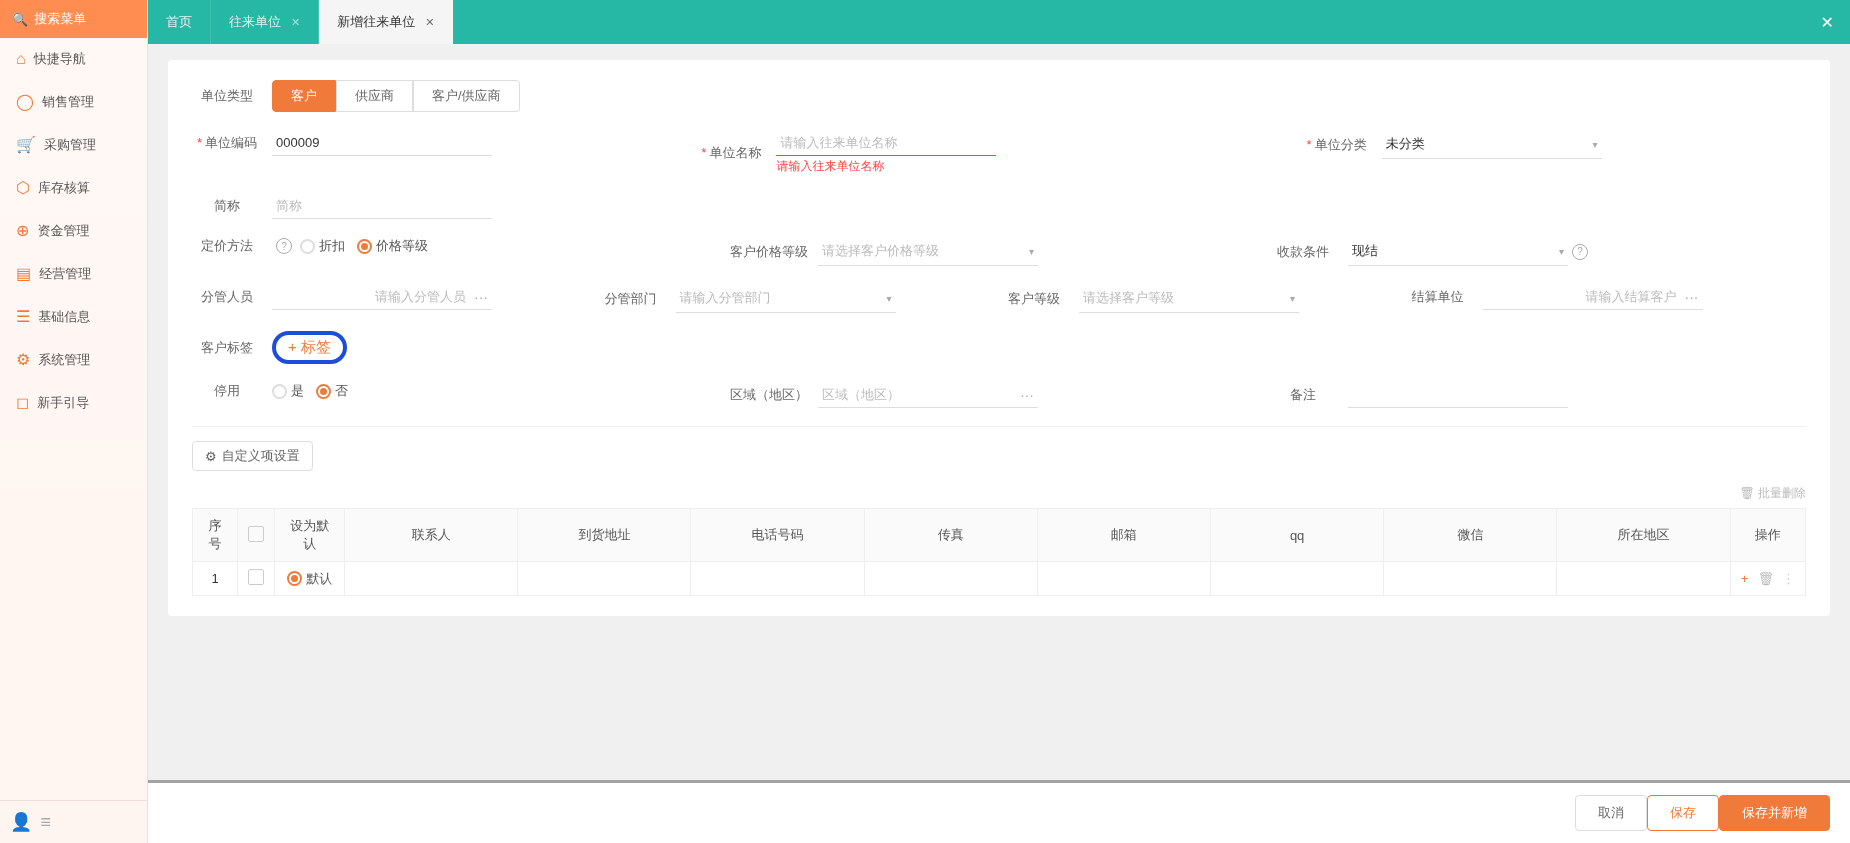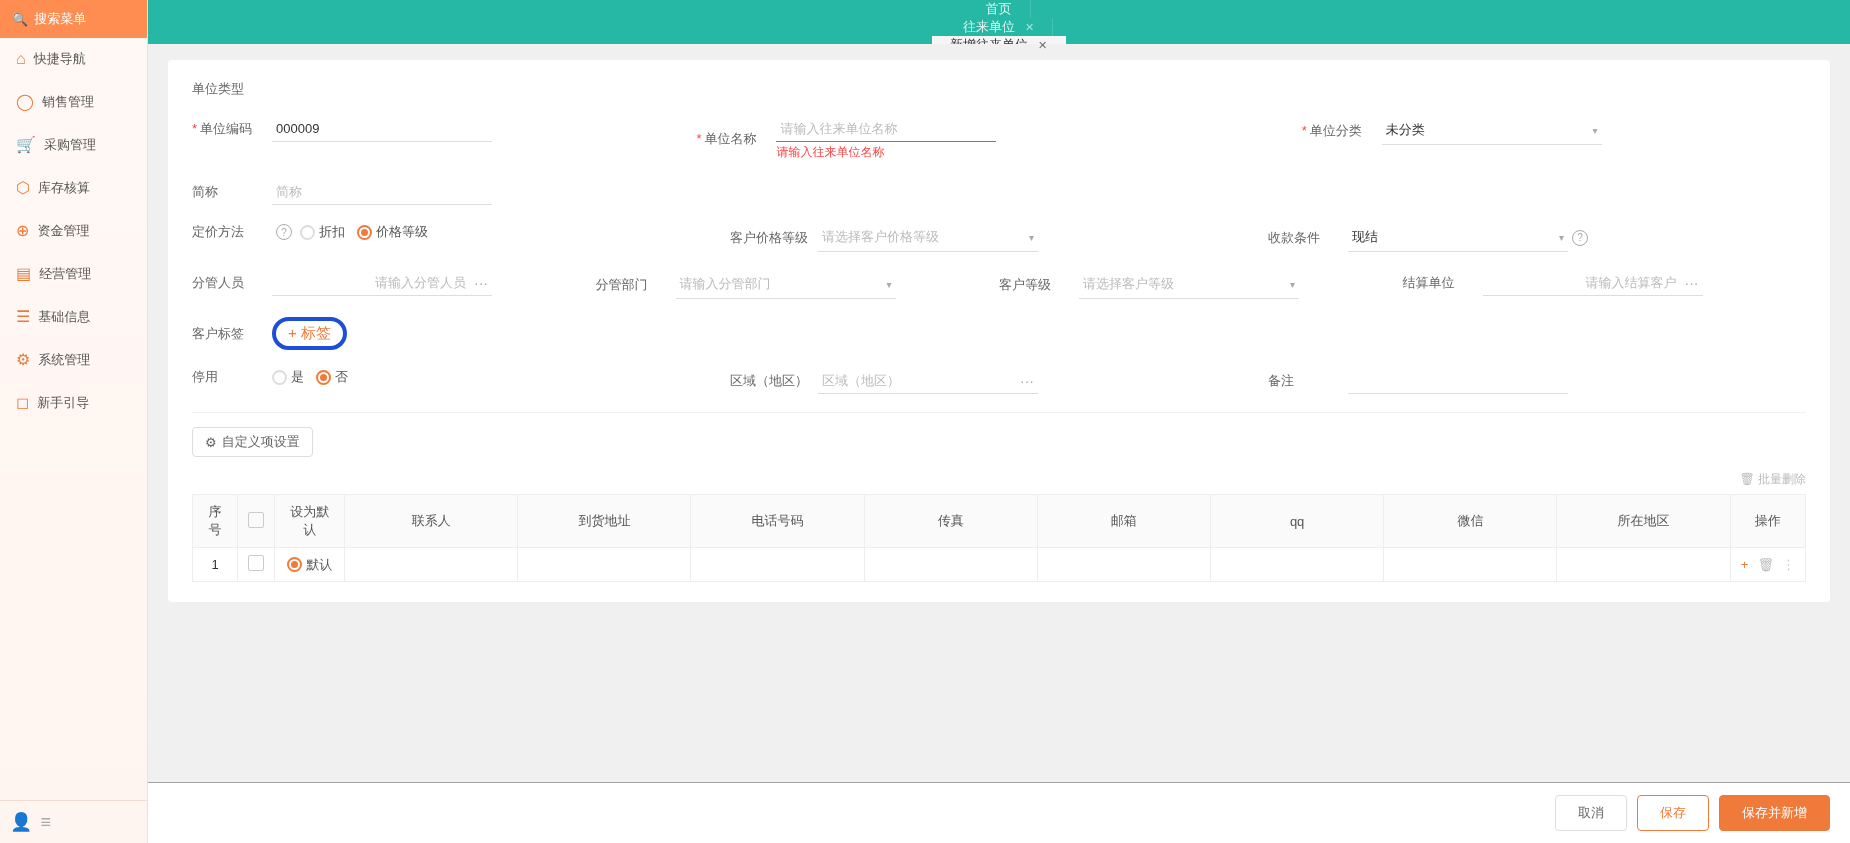--- a/index.html
+++ b/index.html
@@ -50,21 +50,20 @@
     .main { flex: 1; display: flex; flex-direction: column; overflow: hidden; }
 
     
     .tab-bar {
       background: #26b8a5;
       display: flex;
       align-items: center;
       height: 44px;
       padding-left: 0;
       flex-shrink: 0;
-      flex-direction: column;
     }
     .tab {
       height: 44px;
       display: flex;
       align-items: center;
       padding: 0 18px;
       color: rgba(255,255,255,0.85);
       cursor: pointer;
       font-size: 13px;
       gap: 6px;
@@ -146,21 +145,21 @@
     }
     .form-field {
       display: flex;
       align-items: center;
       flex: 1;
       min-width: 280px;
     }
     .form-label {
       color: #666;
       min-width: 80px;
-      text-align: left;
+      text-align: center;
       padding-right: 10px;
       font-size: 13px;
       flex-shrink: 0;
       white-space: nowrap;
     }
     .form-label.required::before {
       content: '*';
       color: #f44;
       margin-right: 3px;
     }
@@ -356,25 +355,24 @@
       height: 16px;
       border: 1px solid #ccc;
       border-radius: 2px;
       display: inline-block;
       cursor: pointer;
     }
 
     
     .footer {
       background: white;
-      border-top: 1px solid #a3a3a3;
+      border-top: 3px solid #a3a3a3;
       padding: 12px 20px;
       display: flex;
       justify-content: flex-end;
-      gap: 10px;
       flex-shrink: 0;
     }
     .btn {
       padding: 8px 22px;
       border-radius: 4px;
       cursor: pointer;
       font-size: 13px;
       border: 1px solid #ddd;
       background: white;
       color: #666;
@@ -480,20 +478,25 @@
     <div class="tab-spacer"></div>
     <div class="tab-bar-close">✕</div>
   </div>
 
   <div class="content">
     <div class="form-card">
 
       <div class="form-row">
         <div class="form-field">
           <span class="form-label">单位类型</span>
+          <div class="unit-type-group">
+            <button class="unit-type-btn active">客户</button>
+            <button class="unit-type-btn">供应商</button>
+            <button class="unit-type-btn">客户/供应商</button>
+          </div>
         </div>
       </div>
 
       <div class="form-row">
         <div class="form-field">
           <span class="form-label required">单位编码</span>
           <input class="form-input" type="text" value="000009" style="">
         </div>
         <div class="form-field" style="flex:1.2;">
           <span class="form-label required">单位名称</span>

